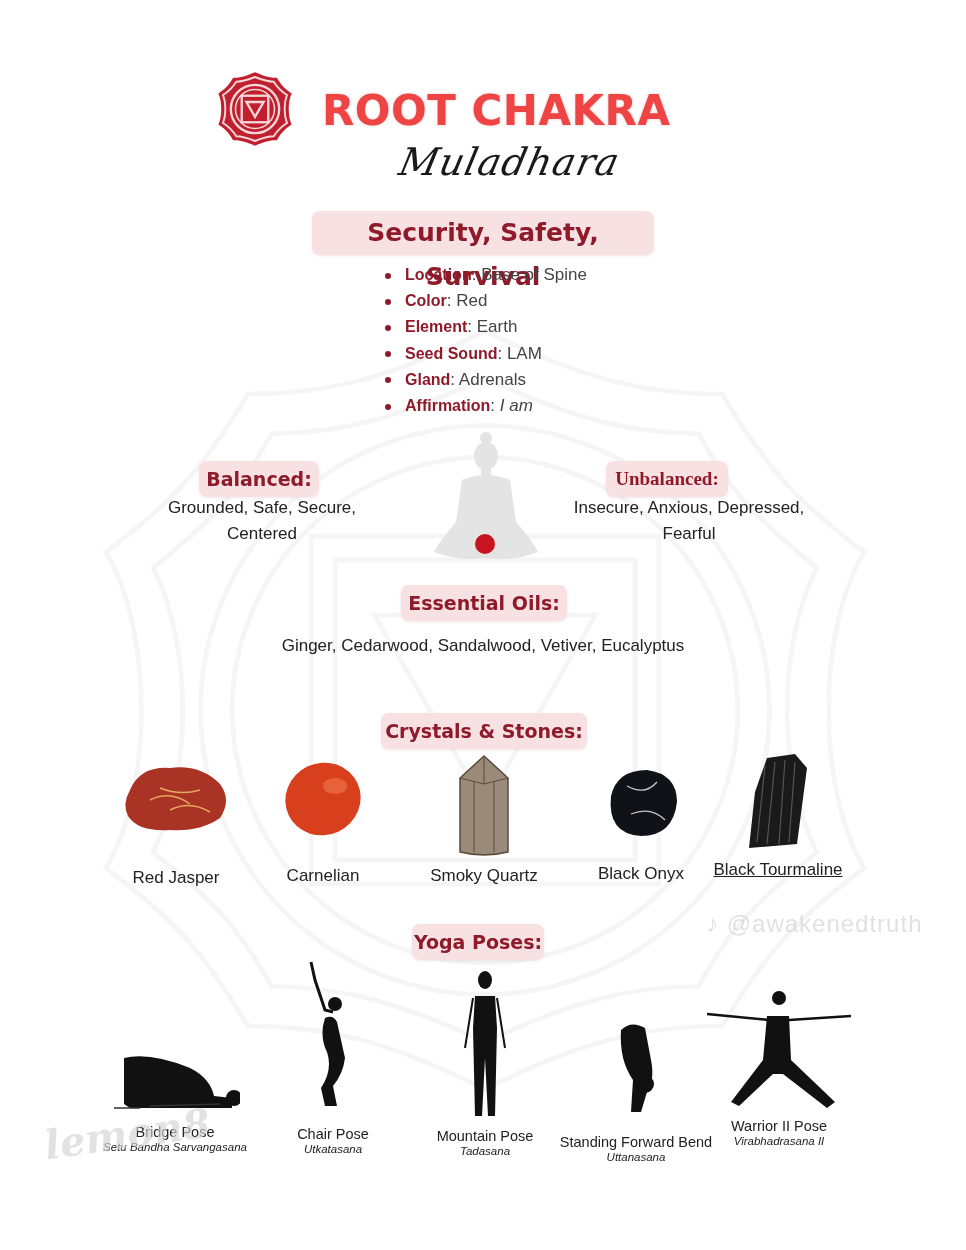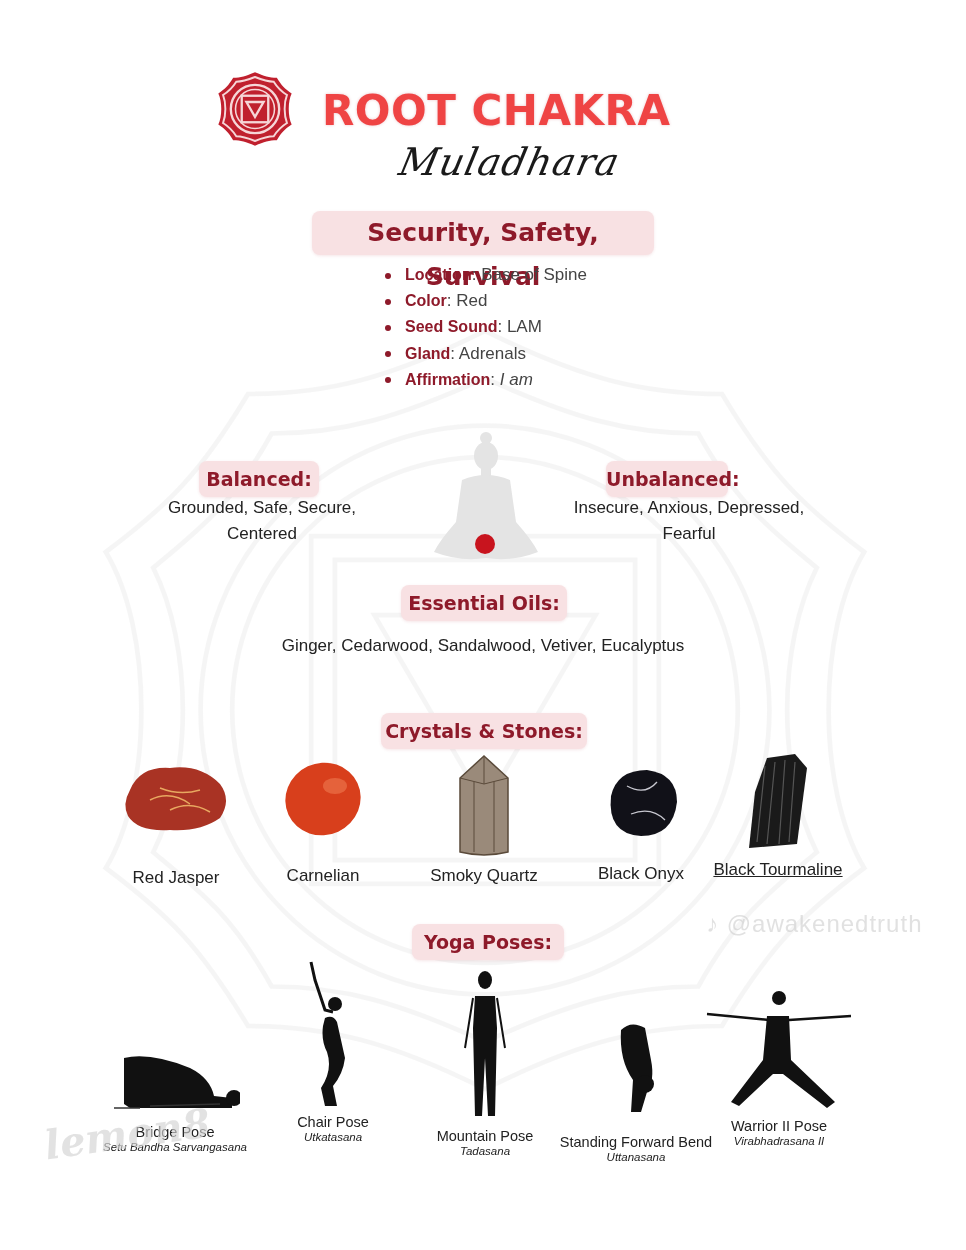--- a/index.html
+++ b/index.html
@@ -38,32 +38,32 @@
     box-shadow: 0 1px 3px rgba(180,60,70,0.12);
   }
   .tagline { left: 312px; top: 211px; width: 342px; height: 44px; line-height: 44px; font-size: 25px; }
   .attrs { left: 385px; top: 262px; margin: 0; padding: 0; list-style: none; }
   .attrs li { font-size: 17px; line-height: 26.2px; color: #444; white-space: nowrap; }
   .attrs .bullet { display: inline-block; width: 6px; height: 6px; border-radius: 50%; background: #8e1a2a; margin-right: 14px; vertical-align: middle; }
   .attrs .k { font-weight: bold; color: #8e1a2a; font-family: Liberation Sans, sans-serif; font-size: 16px; }
   .attrs .v-italic { font-style: italic; }
   .h2 { font-size: 19px; height: 36px; line-height: 36px; }
   .balanced-h { left: 199px; top: 461px; width: 120px; }
-  .unbalanced-h { left: 606px; top: 461px; width: 122px; }
+  .unbalanced-h { left: 606px; top: 461px; width: 122px; font-family: Liberation Serif, serif; }
   .state-text { font-size: 17px; color: #222; text-align: center; line-height: 26px; }
   .balanced-t { left: 142px; top: 495px; width: 240px; }
   .unbalanced-t { left: 555px; top: 495px; width: 268px; }
   .meditator { left: 432px; top: 430px; width: 108px; height: 132px; }
   .oils-h { left: 401px; top: 585px; width: 166px; }
   .oils-t { left: 200px; top: 636px; width: 566px; text-align: center; font-size: 17px; color: #222; }
   .crystals-h { left: 381px; top: 701px; width: 206px; margin-top: 12px; }
   .crystal { position: absolute; text-align: center; }
   .crystal .img { margin: 0 auto; }
   .crystal .lbl { font-size: 17px; color: #222; white-space: nowrap; }
-  .yoga-h { left: 412px; top: 924px; width: 152px; }
+  .yoga-h { left: 412px; top: 924px; width: 132px; }
   .watermark-tt { left: 706px; top: 910px; font-size: 24px; color: rgba(200,200,200,0.55); letter-spacing: 1px; }
   .watermark-lm { left: 44px; top: 1110px; font-size: 40px; font-weight: bold; font-style: italic; color: rgba(210,210,210,0.65); transform: rotate(-8deg); font-family: "DejaVu Serif", serif; }
   .pose { position: absolute; text-align: center; }
   .pose .name { font-size: 14.5px; color: #222; white-space: nowrap; line-height: 17px; }
   .pose .sk { font-size: 11.5px; color: #222; font-style: italic; white-space: nowrap; line-height: 13px; }
 </style>
 </head>
 <body>
 
 <svg class="bg-mandala" viewBox="0 0 100 100" fill="none" stroke="#9a9a9a" stroke-width="0.6">
@@ -86,20 +86,21 @@
 </svg>
 
 <div class="abs title">ROOT CHAKRA</div>
 <div class="abs subtitle">Muladhara</div>
 
 <div class="abs pill tagline">Security, Safety, Survival</div>
 
 <ul class="abs attrs">
   <li><span class="bullet"></span><span class="k">Location</span>: <span>Base of Spine</span></li>
   <li><span class="bullet"></span><span class="k">Color</span>: <span>Red</span></li>
+  <li><span class="bullet"></span><span class="k">Element</span>: <span>Earth</span></li>
   <li><span class="bullet"></span><span class="k">Seed Sound</span>: <span>LAM</span></li>
   <li><span class="bullet"></span><span class="k">Gland</span>: <span>Adrenals</span></li>
   <li><span class="bullet"></span><span class="k">Affirmation</span>: <span class="v-italic">I am</span></li>
 </ul>
 
 <div class="abs pill h2 balanced-h">Balanced:</div>
 <div class="abs state-text balanced-t">
   <div>Grounded, Safe, Secure,</div>
   <div>Centered</div>
 </div>
@@ -177,21 +178,21 @@
   <div class="name" style="margin-top:10px;">Bridge Pose</div>
   <div class="sk">Setu Bandha Sarvangasana</div>
 </div>
 
 <div class="pose" style="left:278px; top:960px; width:110px;">
   <svg width="60" height="150" viewBox="0 0 60 150">
     <path d="M8 2 L12 20 L22 50 L30 52" stroke="#111" stroke-width="3" fill="none"></path>
     <circle cx="32" cy="44" r="7" fill="#111"></circle>
     <path d="M22 58 Q30 54 34 62 L42 98 Q40 114 30 126 L34 146 L22 146 L18 128 Q30 110 24 92 Q18 80 20 66 Z" fill="#111"></path>
   </svg>
-  <div class="name" style="margin-top:0px;">Chair Pose</div>
+  <div class="name" style="margin-top:12px;">Chair Pose</div>
   <div class="sk">Utkatasana</div>
 </div>
 
 <div class="pose" style="left:420px; top:968px; width:130px;">
   <svg width="60" height="152" viewBox="0 0 60 152">
     <ellipse cx="30" cy="12" rx="7" ry="9" fill="#111"></ellipse>
     <path d="M20 28 L40 28 L42 60 L40 148 L33 148 L30 90 L27 148 L20 148 L18 60 Z" fill="#111"></path>
     <path d="M18 30 L10 80 M42 30 L50 80" stroke="#111" stroke-width="2" fill="none"></path>
   </svg>
   <div class="name" style="margin-top:4px;">Mountain Pose</div>

